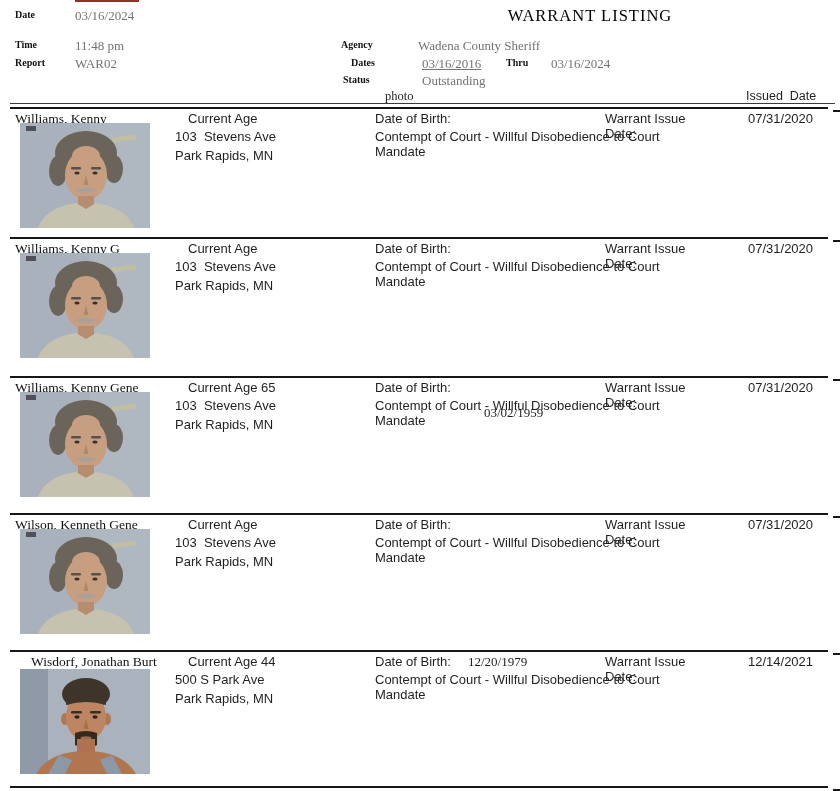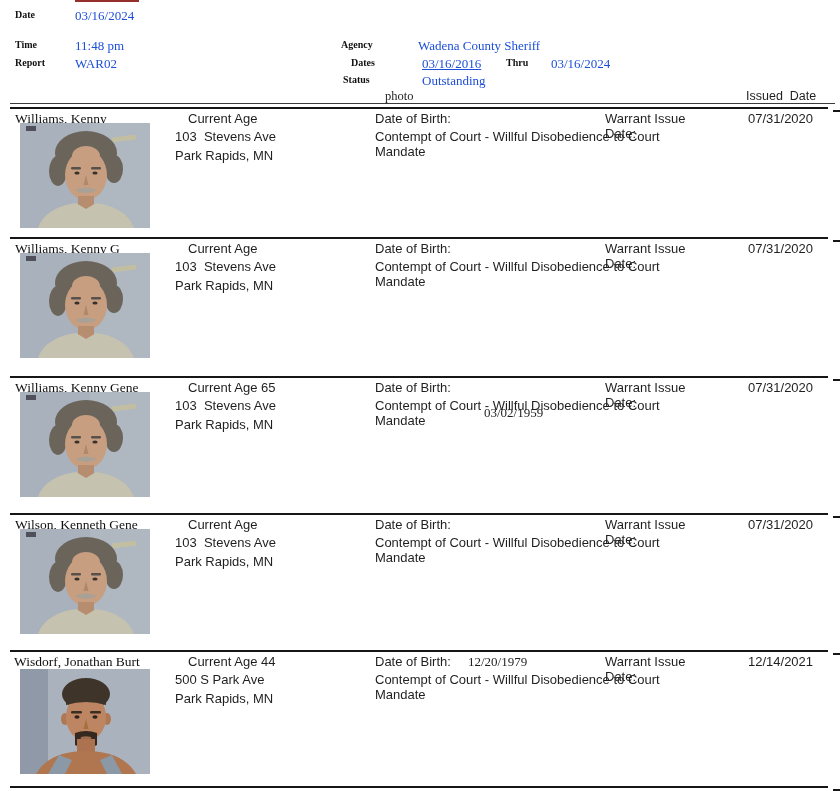--- a/index.html
+++ b/index.html
@@ -3,21 +3,21 @@
 <meta charset="utf-8">
 <style>
   * { margin:0; padding:0; box-sizing:border-box; }
   html,body { background:#ffffff; }
   .page {
     position:relative; width:840px; height:791px; background:#ffffff;
     font-family:"Liberation Serif", serif; overflow:hidden;
   }
   .abs { position:absolute; }
   .lbl { font-weight:bold; font-size:10px; color:#111; font-family:"Liberation Serif", serif; }
-  .redval { color:#1d4ed8; font-size:13px; font-family:"Liberation Serif", serif; }
+  .redval { color:#737373; font-size:13px; font-family:"Liberation Serif", serif; }
   .title { font-size:16.5px; letter-spacing:1px; color:#000; font-family:"Liberation Serif", serif; }
   .sans { font-family:"Liberation Sans", sans-serif; font-size:13px; color:#1f1f1f; }
   .pre { white-space:pre; }
   .serifval { font-family:"Liberation Serif", serif; font-size:13px; color:#1f1f1f; }
   .name { font-size:13.5px; color:#101010; font-family:"Liberation Serif", serif; }
   .thin-line { height:1px; background:#3a3a3a; }
   .thick-line { height:2px; background:#161616; }
   .edge-tick { height:2px; background:#161616; }
   .record { position:absolute; left:0; width:688px; height:137px; }
   .photo { position:absolute; left:20px; top:16px; width:130px; height:105px; display:block; }
@@ -75,20 +75,21 @@
 
   <div class="abs crop-artifact" style="left:75px; top:0; width:64px; height:2px;"></div>
 
   <span class="abs lbl" style="left:15px; top:9px;">Date</span>
   <span class="abs redval" style="left:75px; top:8px;">03/16/2024</span>
   <span class="abs lbl" style="left:15px; top:39px;">Time</span>
   <span class="abs redval" style="left:75px; top:38px;">11:48 pm</span>
   <span class="abs lbl" style="left:15px; top:57px;">Report</span>
   <span class="abs redval" style="left:75px; top:56px;">WAR02</span>
 
+  <div class="abs title" style="left:470px; top:6px; width:240px; text-align:center;">WARRANT LISTING</div>
 
   <span class="abs lbl" style="left:341px; top:39px;">Agency</span>
   <span class="abs redval" style="left:418px; top:38px;">Wadena County Sheriff</span>
   <span class="abs lbl" style="left:351px; top:57px;">Dates</span>
   <span class="abs redval" style="left:422px; top:56px;text-decoration:underline;">03/16/2016</span>
   <span class="abs lbl" style="left:506px; top:57px;">Thru</span>
   <span class="abs redval" style="left:551px; top:56px;">03/16/2024</span>
   <span class="abs lbl" style="left:343px; top:74px;">Status</span>
   <span class="abs redval" style="left:422px; top:73px;">Outstanding</span>
 
@@ -160,21 +161,21 @@
     <span class="abs sans" style="left:748px; top:4px;">07/31/2020</span>
     <span class="abs sans" style="left:375px; top:22px;">Contempt of Court - Willful Disobedience to Court Mandate</span>
     <svg class="photo">
         <use href="#mug-older"></use>
       </svg>
   </div>
 
   <div class="record" style="top:650px; height:136px;">
     <div class="abs thick-line" style="left:10px; top:0; width:818px;"></div>
     <div class="abs edge-tick" style="left:833px; top:3px; width:7px;"></div>
-    <span class="abs name" style="left:14px; top:4px;">Wisdorf, Jonathan Burt</span>
+    <span class="abs name" style="left:31px; top:4px;">Wisdorf, Jonathan Burt</span>
     <div class="abs sans" style="left:188px; top:4px;"><span>Current Age</span> <span>44</span></div>
     <span class="abs sans pre" style="left:175px; top:22px;">500 S Park Ave</span>
     <span class="abs sans" style="left:175px; top:41px;">Park Rapids, MN</span>
     <span class="abs sans" style="left:375px; top:4px;">Date of Birth:</span>
     <span class="abs serifval" style="left:468px; top:4px;">12/20/1979</span>
     <span class="abs sans" style="left:605px; top:4px;">Warrant Issue Date:</span>
     <span class="abs sans" style="left:748px; top:4px;">12/14/2021</span>
     <span class="abs sans" style="left:375px; top:22px;">Contempt of Court - Willful Disobedience to Court Mandate</span>
     <svg class="photo" style="top:19px;">
         <use href="#mug-younger"></use>

